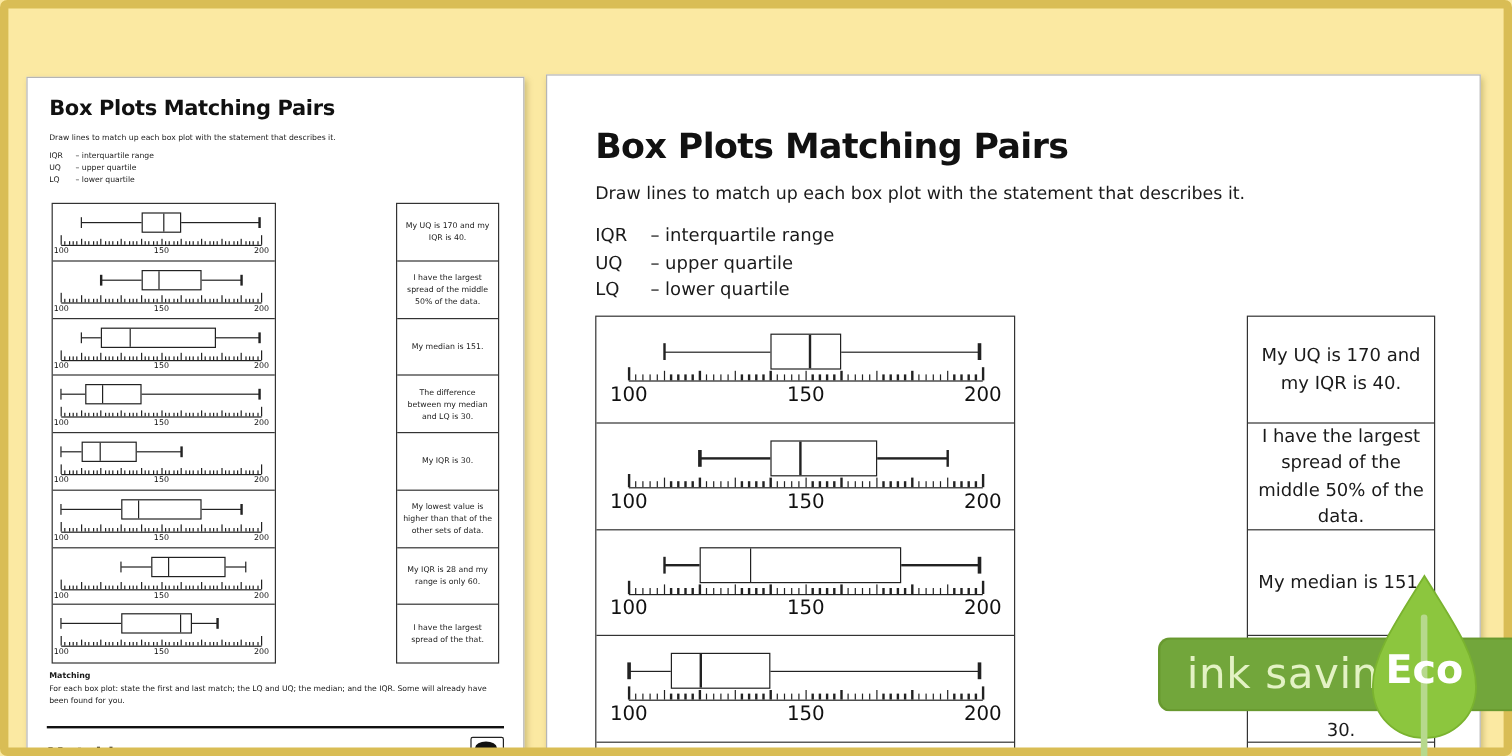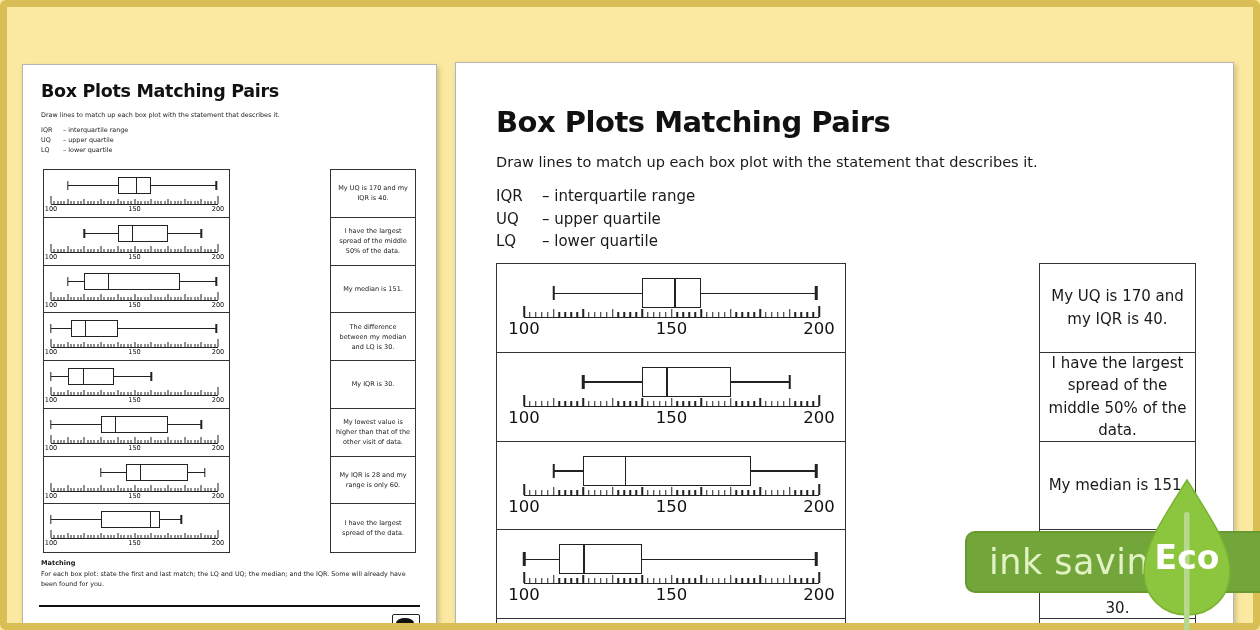--- a/index.html
+++ b/index.html
@@ -650,27 +650,27 @@
       <div class="stmt">
         <span>My median is 151.</span>
       </div>
       <div class="stmt">
         <span>The difference between my median and LQ is 30.</span>
       </div>
       <div class="stmt">
         <span>My IQR is 30.</span>
       </div>
       <div class="stmt">
-        <span>My lowest value is higher than that of the other visit of data.</span>
+        <span>My lowest value is higher than that of the other sets of data.</span>
       </div>
       <div class="stmt">
         <span>My IQR is 28 and my range is only 60.</span>
       </div>
       <div class="stmt">
-        <span>I have the largest spread of the data.</span>
+        <span>I have the largest spread of the that.</span>
       </div>
     </div>
   <div class="extension-heading">Matching</div>
   <div class="extension-text">For each box plot: state the first and last match; the LQ and UQ; the median; and the IQR. Some will already have been found for you.</div>
   <div class="footer">
     <span class="footer-level">Matching</span>
     <span class="footer-right">
       <span class="footer-visit">visit twinkl.com</span>
       <span class="logo-box">
         <svg width="24" height="26" viewBox="0 0 24 26">

